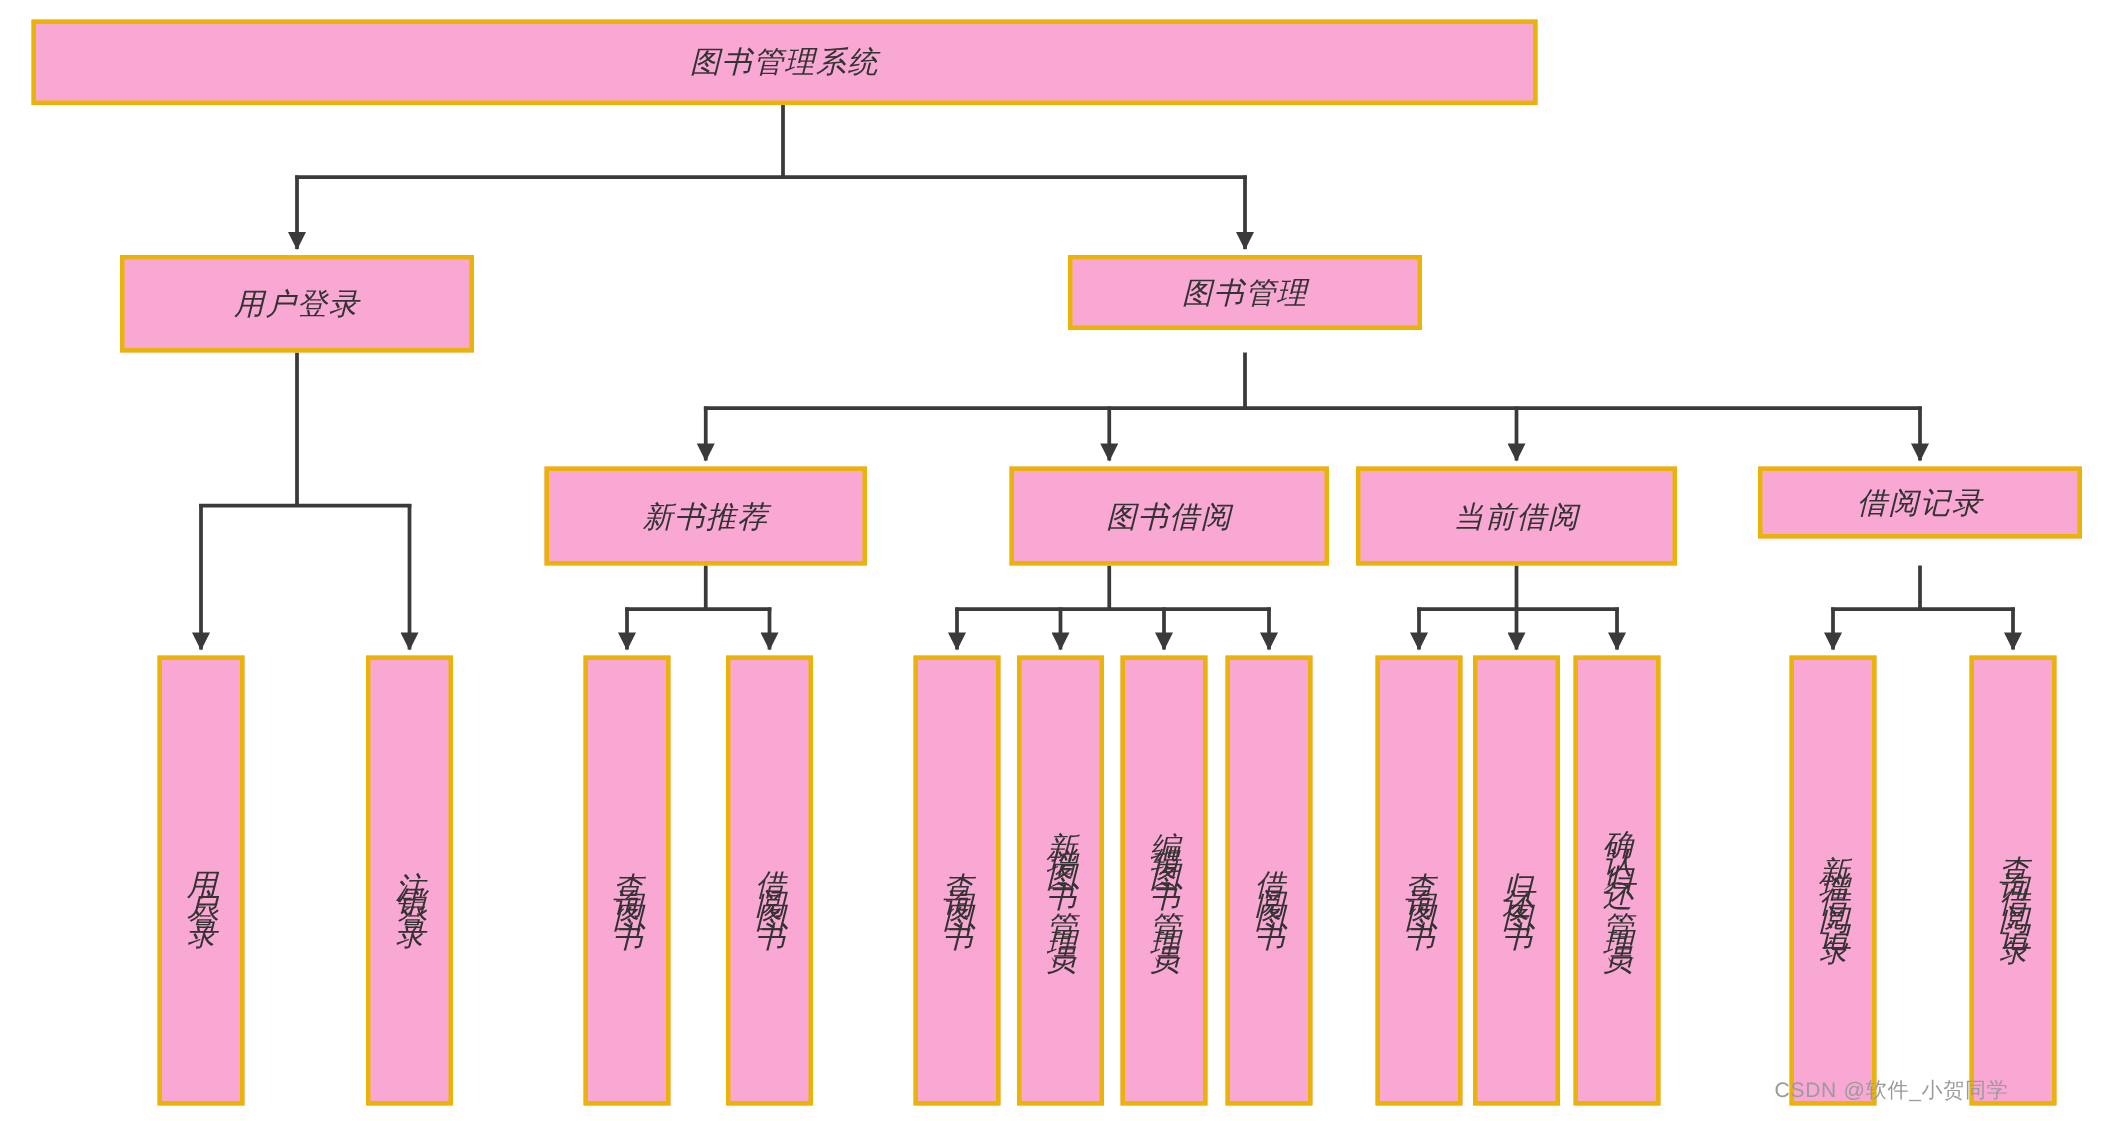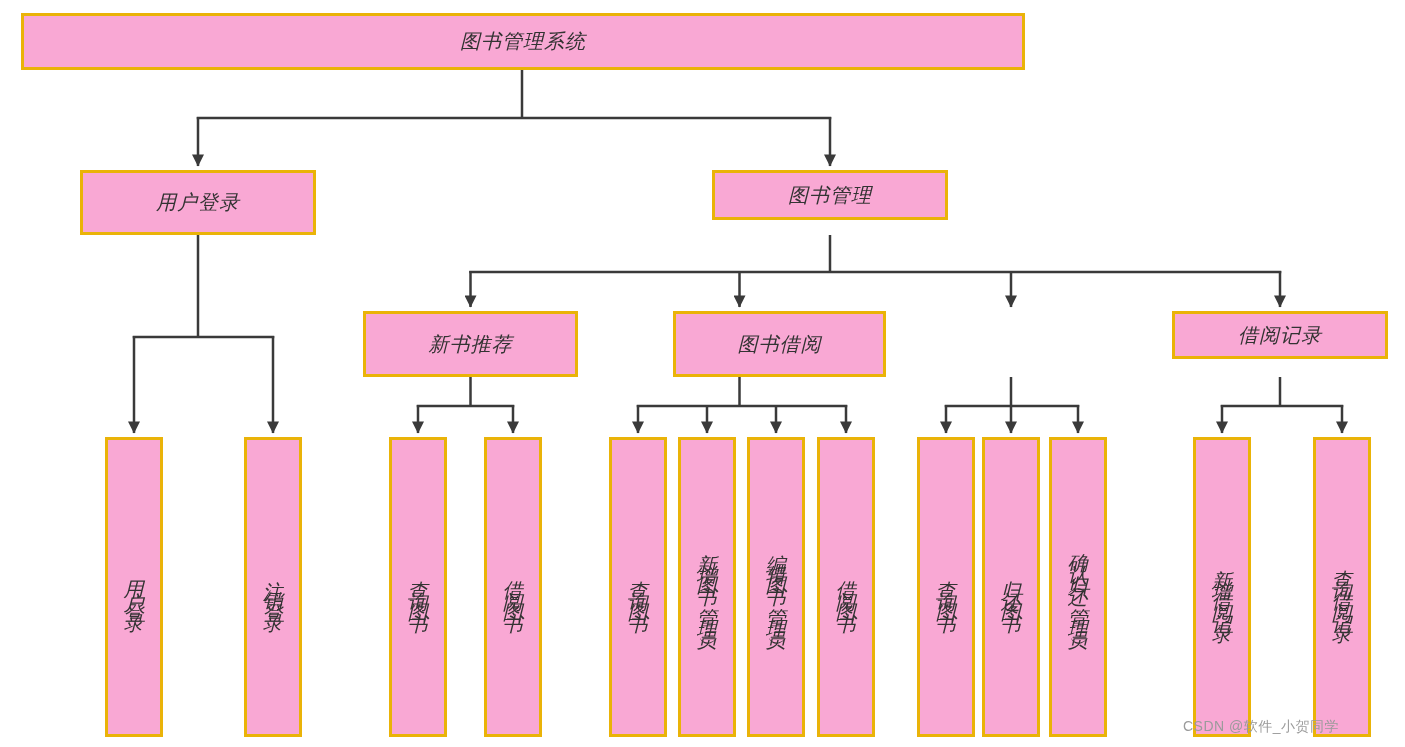--- a/index.html
+++ b/index.html
@@ -108,20 +108,23 @@
   <div class="box" style="left:712px; top:170px; width:236px; height:50px;">
     <span>图书管理</span>
   </div>
 
   <div class="box" style="left:363px; top:311px; width:215px; height:66px;">
     <span>新书推荐</span>
   </div>
   <div class="box" style="left:633px; top:311px; width:213px; height:66px;margin-left:40px;">
     <span>图书借阅</span>
   </div>
+  <div class="box" style="left:904px; top:311px; width:214px; height:66px;">
+    <span>当前借阅</span>
+  </div>
   <div class="box" style="left:1172px; top:311px; width:216px; height:48px;">
     <span>借阅记录</span>
   </div>
 
   <div class="box vbox" style="left:105px; top:437px; width:58px; height:300px;">
     <span class="vtext">用户登录</span>
   </div>
   <div class="box vbox" style="left:244px; top:437px; width:58px; height:300px;">
     <span class="vtext">注销登录</span>
   </div>

